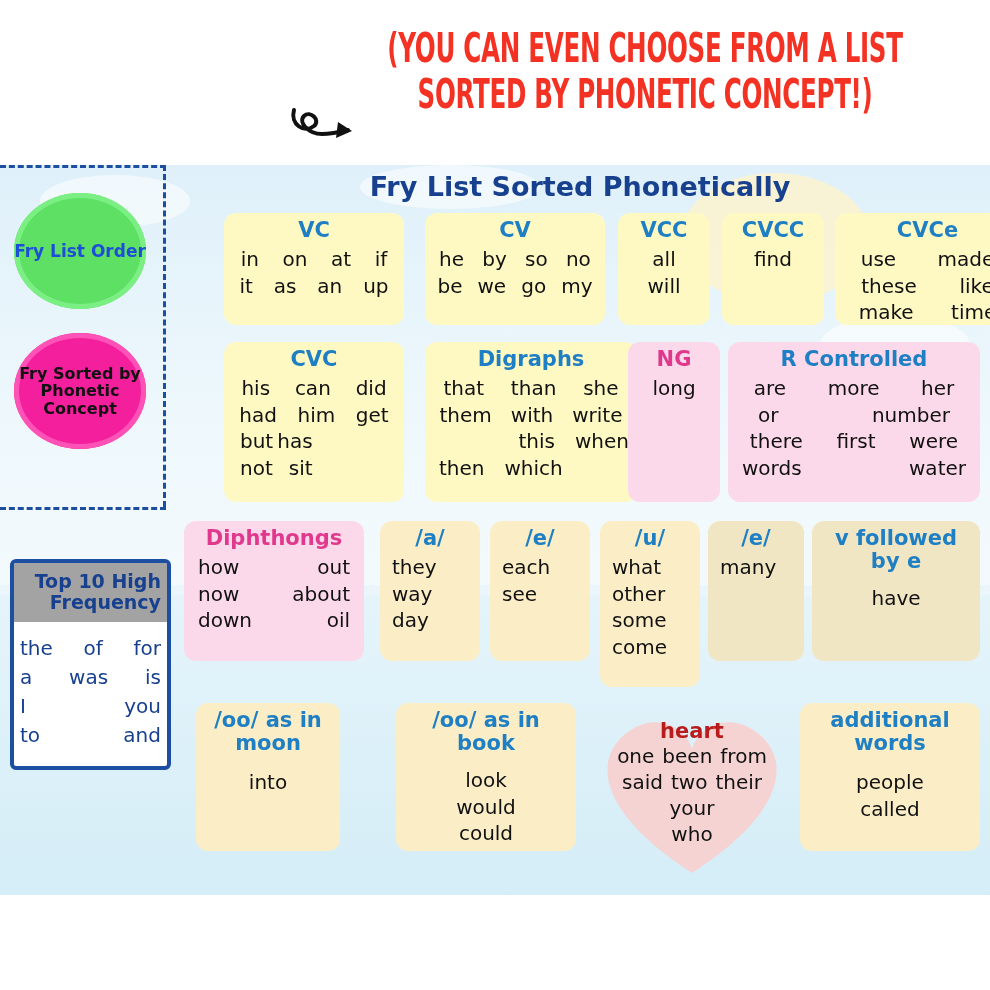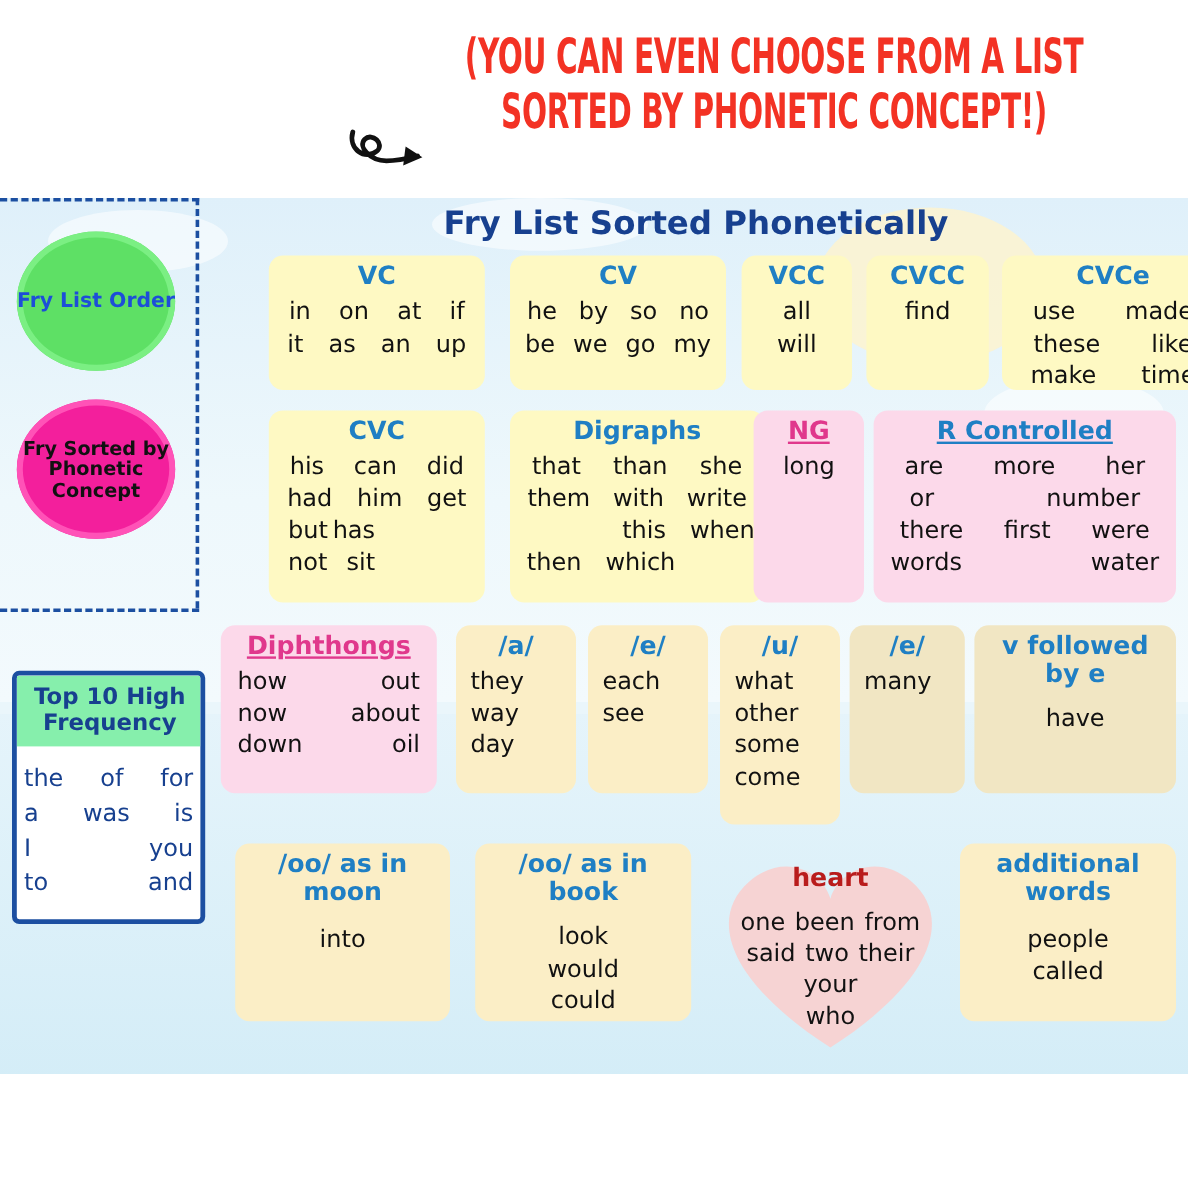--- a/index.html
+++ b/index.html
@@ -146,28 +146,28 @@
     position: absolute;
     left: 10px;
     top: 394px;
     width: 153px;
     border: 4px solid #1c4fa1;
     border-radius: 6px;
     background: #ffffff;
     overflow: hidden;
   }
   #top10-title {
-    background: #86efac;
+    background: #a3a3a3;
     color: #17408f;
     font-family: "DejaVu Sans", sans-serif;
     font-weight: bold;
     font-size: 19px;
     line-height: 1.1;
     padding: 8px 6px 9px 8px;
-    text-align: center;
+    text-align: right;
   }
   #top10-words {
     padding: 12px 6px 16px 6px;
     color: #17408f;
     font-family: "DejaVu Sans", sans-serif;
     font-size: 20px;
     line-height: 1.45;
     text-align: center;
   }
   #top10-words .row {
@@ -215,21 +215,21 @@
   .card-words .row {
     display: flex;
     justify-content: space-around;
     gap: 6px;
   }
   .blue  { background: #fef9c3; margin-left: 40px; }
   .pink  { background: #fcd9ea; }
   .cream { background: #fbeec6; }
   .tan   { background: #f1e6c3; }
 
-  .pink .card-title { color: #e0388c; text-decoration: underline; }
+  .pink .card-title { color: #e0388c; }
   .rcontrol .card-title { color: #1f7fc4; }
 
   
   #card-heart {
     position: absolute;
     left: 592px;
     top: 540px;
     width: 200px;
     height: 160px;
   }
@@ -248,21 +248,20 @@
     color: #b91c1c;
     font-family: "DejaVu Sans", sans-serif;
     font-weight: bold;
     font-size: 21px;
   }
   #heart-words {
     color: #111;
     font-family: "DejaVu Sans", sans-serif;
     font-size: 20px;
     line-height: 1.3;
-    margin-top: 12px;
   }
   #heart-words .row {
     display: flex;
     justify-content: center;
     gap: 8px;
   }
 </style>
 </head>
 <body>
 
@@ -527,21 +526,21 @@
     </div>
   </div>
 
   <div class="card tan" style="left:812px; top:356px; width:168px; height:140px;">
     <div class="card-title">v followed by e</div>
     <div class="card-words" style="margin-top:12px;">
       <div>have</div>
     </div>
   </div>
 
-  <div class="card cream" style="left:196px; top:538px; width:179px; height:148px;">
+  <div class="card cream" style="left:196px; top:538px; width:144px; height:148px;">
     <div class="card-title">/oo/ as in moon</div>
     <div class="card-words" style="margin-top:14px;">
       <div>into</div>
     </div>
   </div>
 
   <div class="card cream" style="left:396px; top:538px; width:180px; height:148px;">
     <div class="card-title">/oo/ as in book</div>
     <div class="card-words" style="margin-top:12px;">
       <div>look</div>

